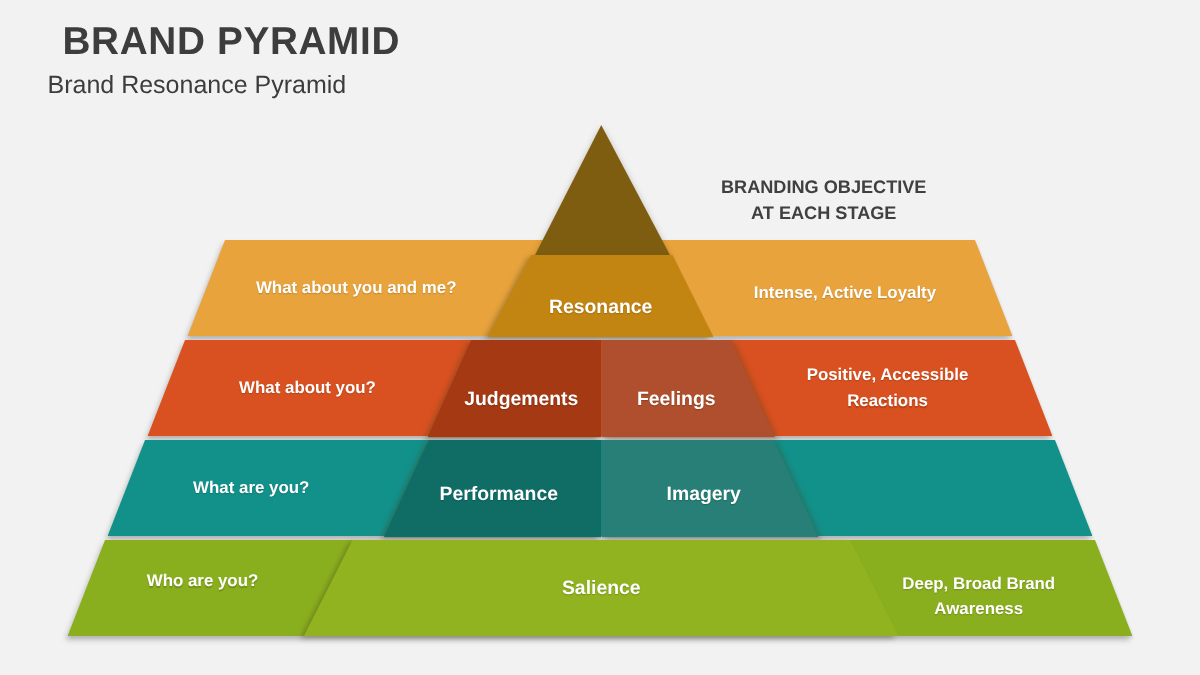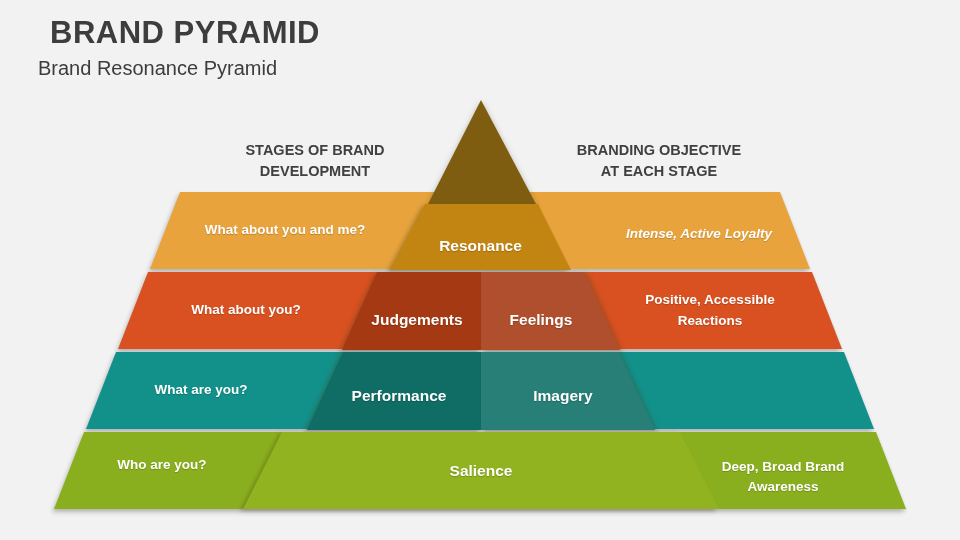--- a/index.html
+++ b/index.html
@@ -61,42 +61,40 @@
     text-shadow:0 1px 1px rgba(0,0,0,.2);
   }
   .band-lbl{font-size:13.5px;font-weight:bold;line-height:1.5;}
   .seg-lbl{font-size:15.5px;font-weight:bold;}
 
   .q1{left:180px;top:192px;width:210px;height:77px;}
   .q2{left:148px;top:272px;width:196px;height:77px;}
   .q3{left:116px;top:352px;width:170px;height:77px;text-align:center;}
   .q4{left:84px;top:418px;width:156px;height:94px;}
 
-  .o1{left:608px;top:192px;width:182px;height:84px;font-style:italic;}
+  .o1{left:585px;top:192px;width:182px;height:84px;}
   .o2{left:625px;top:272px;width:170px;height:77px;}
   .o3{left:671px;top:352px;width:170px;height:77px;}
   .o4{left:698px;top:432px;width:170px;height:90px;}
 
   .c-res{left:390px;top:204px;width:181px;height:66px;padding-top:18px;}
   .c-jud{left:352px;top:272px;width:130px;height:78px;padding-top:18px;}
   .c-feel{left:481px;top:272px;width:120px;height:78px;padding-top:18px;}
   .c-perf{left:317px;top:352px;width:164px;height:78px;padding-top:10px;}
   .c-img{left:481px;top:352px;width:164px;height:78px;padding-top:10px;}
   .c-sal{left:243px;top:432px;width:476px;height:77px;padding-top:0;}
 </style>
 </head>
 <body>
 
 <div class="slide">
 
   <div class="title">BRAND PYRAMID</div>
   <div class="subtitle">Brand Resonance Pyramid</div>
 
-  <div class="col-header left">STAGES OF BRAND
-DEVELOPMENT</div>
   <div class="col-header right">BRANDING OBJECTIVE
 AT EACH STAGE</div>
 
   <div class="band-wrap bw1">
       <div class="band b1"></div>
     </div>
   <div class="band-wrap bw2">
       <div class="band b2"></div>
     </div>
   <div class="band-wrap bw3">

